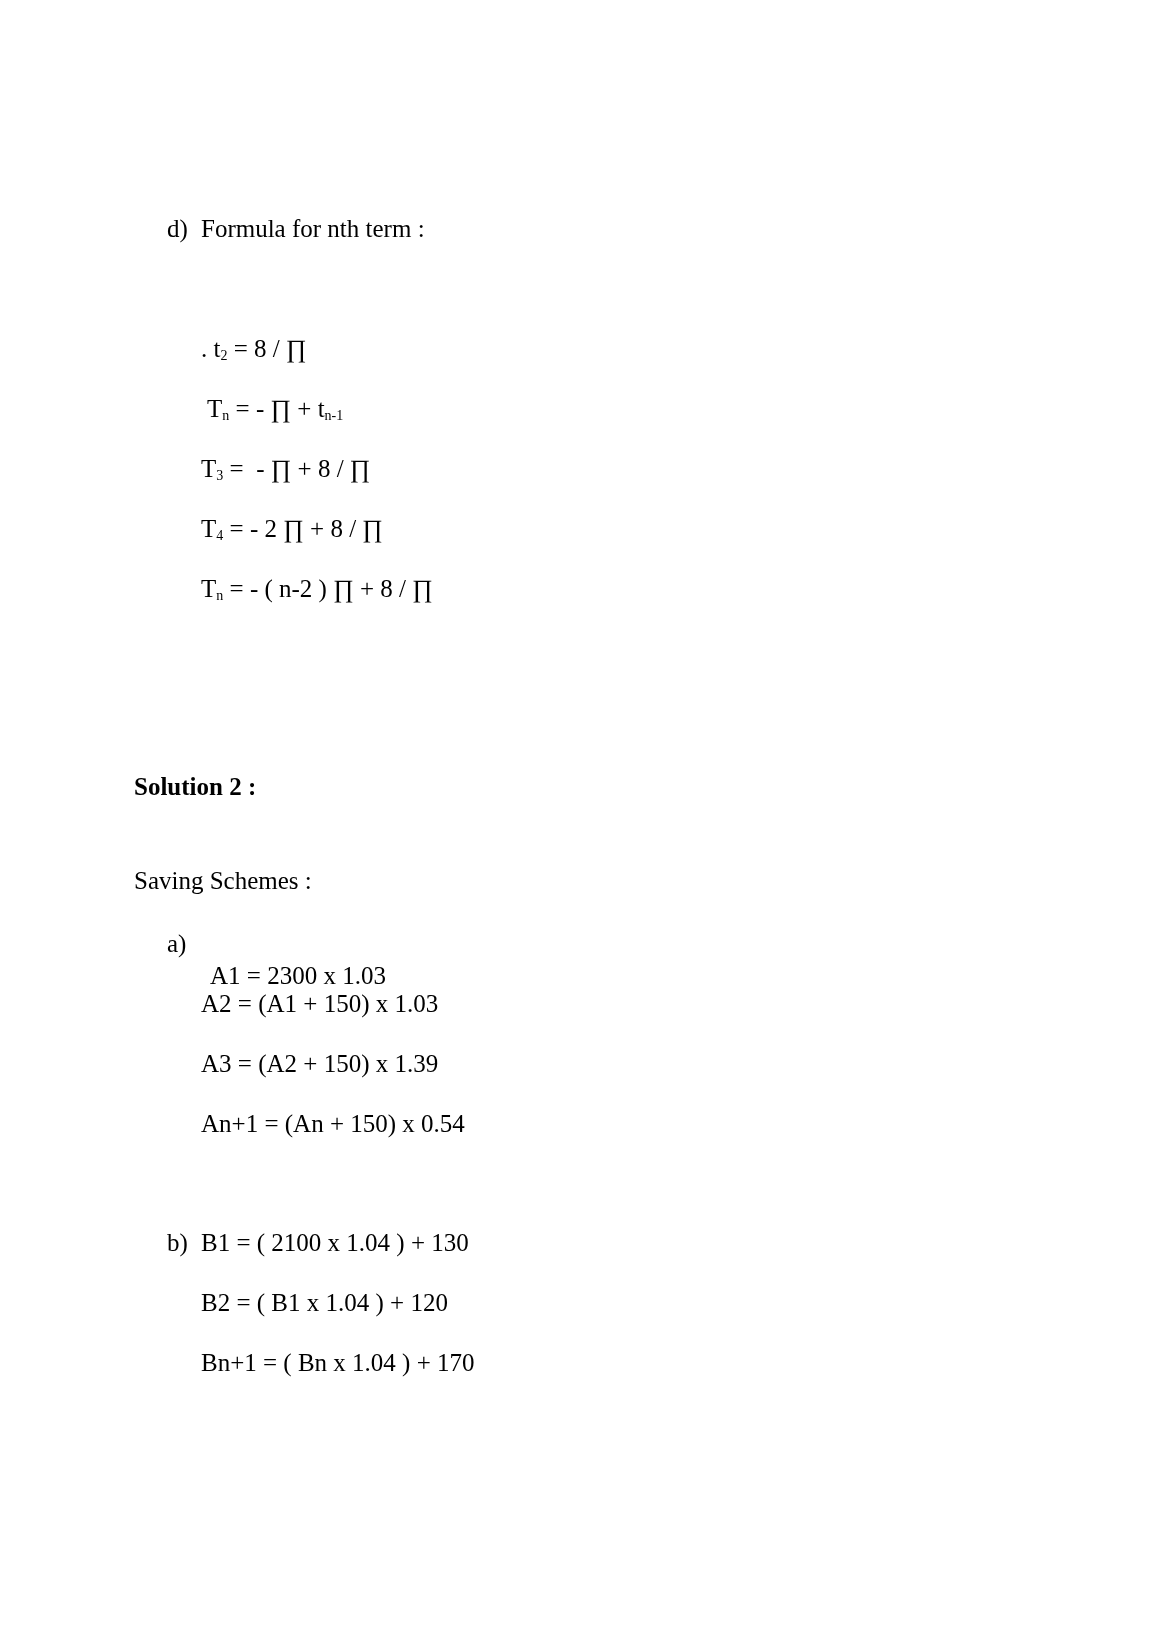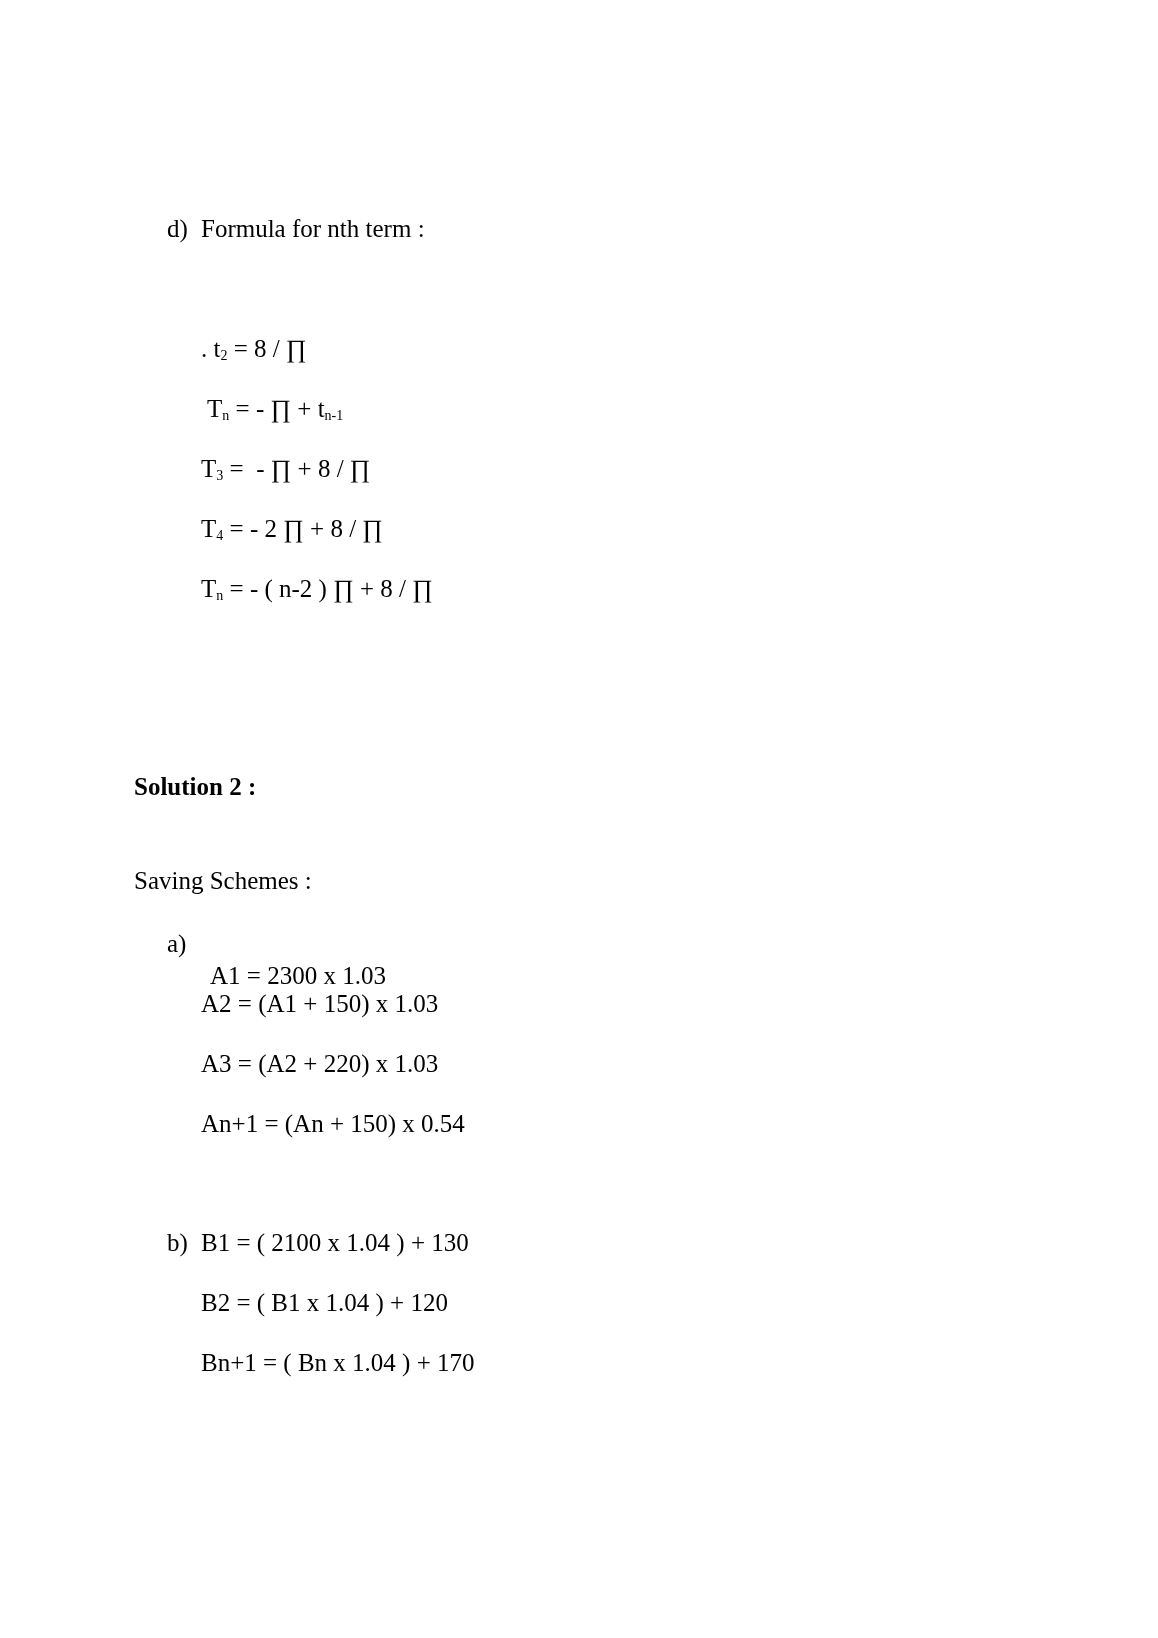--- a/index.html
+++ b/index.html
@@ -23,19 +23,19 @@
 <div class="line" style="left:201px; top:456px;"><span>T</span><sub>3</sub><span> =  - ∏ + 8 / ∏</span></div>
 <div class="line" style="left:201px; top:516px;"><span>T</span><sub>4</sub><span> = - 2 ∏ + 8 / ∏</span></div>
 <div class="line" style="left:201px; top:576px;"><span>T</span><sub>n</sub><span> = - ( n-2 ) ∏ + 8 / ∏</span></div>
 
 <span class="line bold" style="left:134px; top:774px;">Solution 2 :</span>
 <span class="line" style="left:134px; top:828px;margin-top:40px;">Saving Schemes :</span>
 
 <span class="marker" style="left:167px; top:931px;">a)</span>
 <span class="line" style="left:210px; top:931px;margin-top:32px;">A1 = 2300 x 1.03</span>
 <span class="line" style="left:201px; top:991px;">A2 = (A1 + 150) x 1.03</span>
-<span class="line" style="left:201px; top:1051px;">A3 = (A2 + 220) x 1.03</span>
+<span class="line" style="left:201px; top:1051px;">A3 = (A2 + 150) x 1.39</span>
 <span class="line" style="left:201px; top:1111px;">An+1 = (An + 150) x 0.54</span>
 
 <span class="marker" style="left:167px; top:1230px;">b)</span>
 <span class="line" style="left:201px; top:1230px;text-align:right;">B1 = ( 2100 x 1.04 ) + 130</span>
 <span class="line" style="left:201px; top:1290px;">B2 = ( B1 x 1.04 ) + 120</span>
 <span class="line" style="left:201px; top:1350px;">Bn+1 = ( Bn x 1.04 ) + 170</span>
 
 </body></html>

